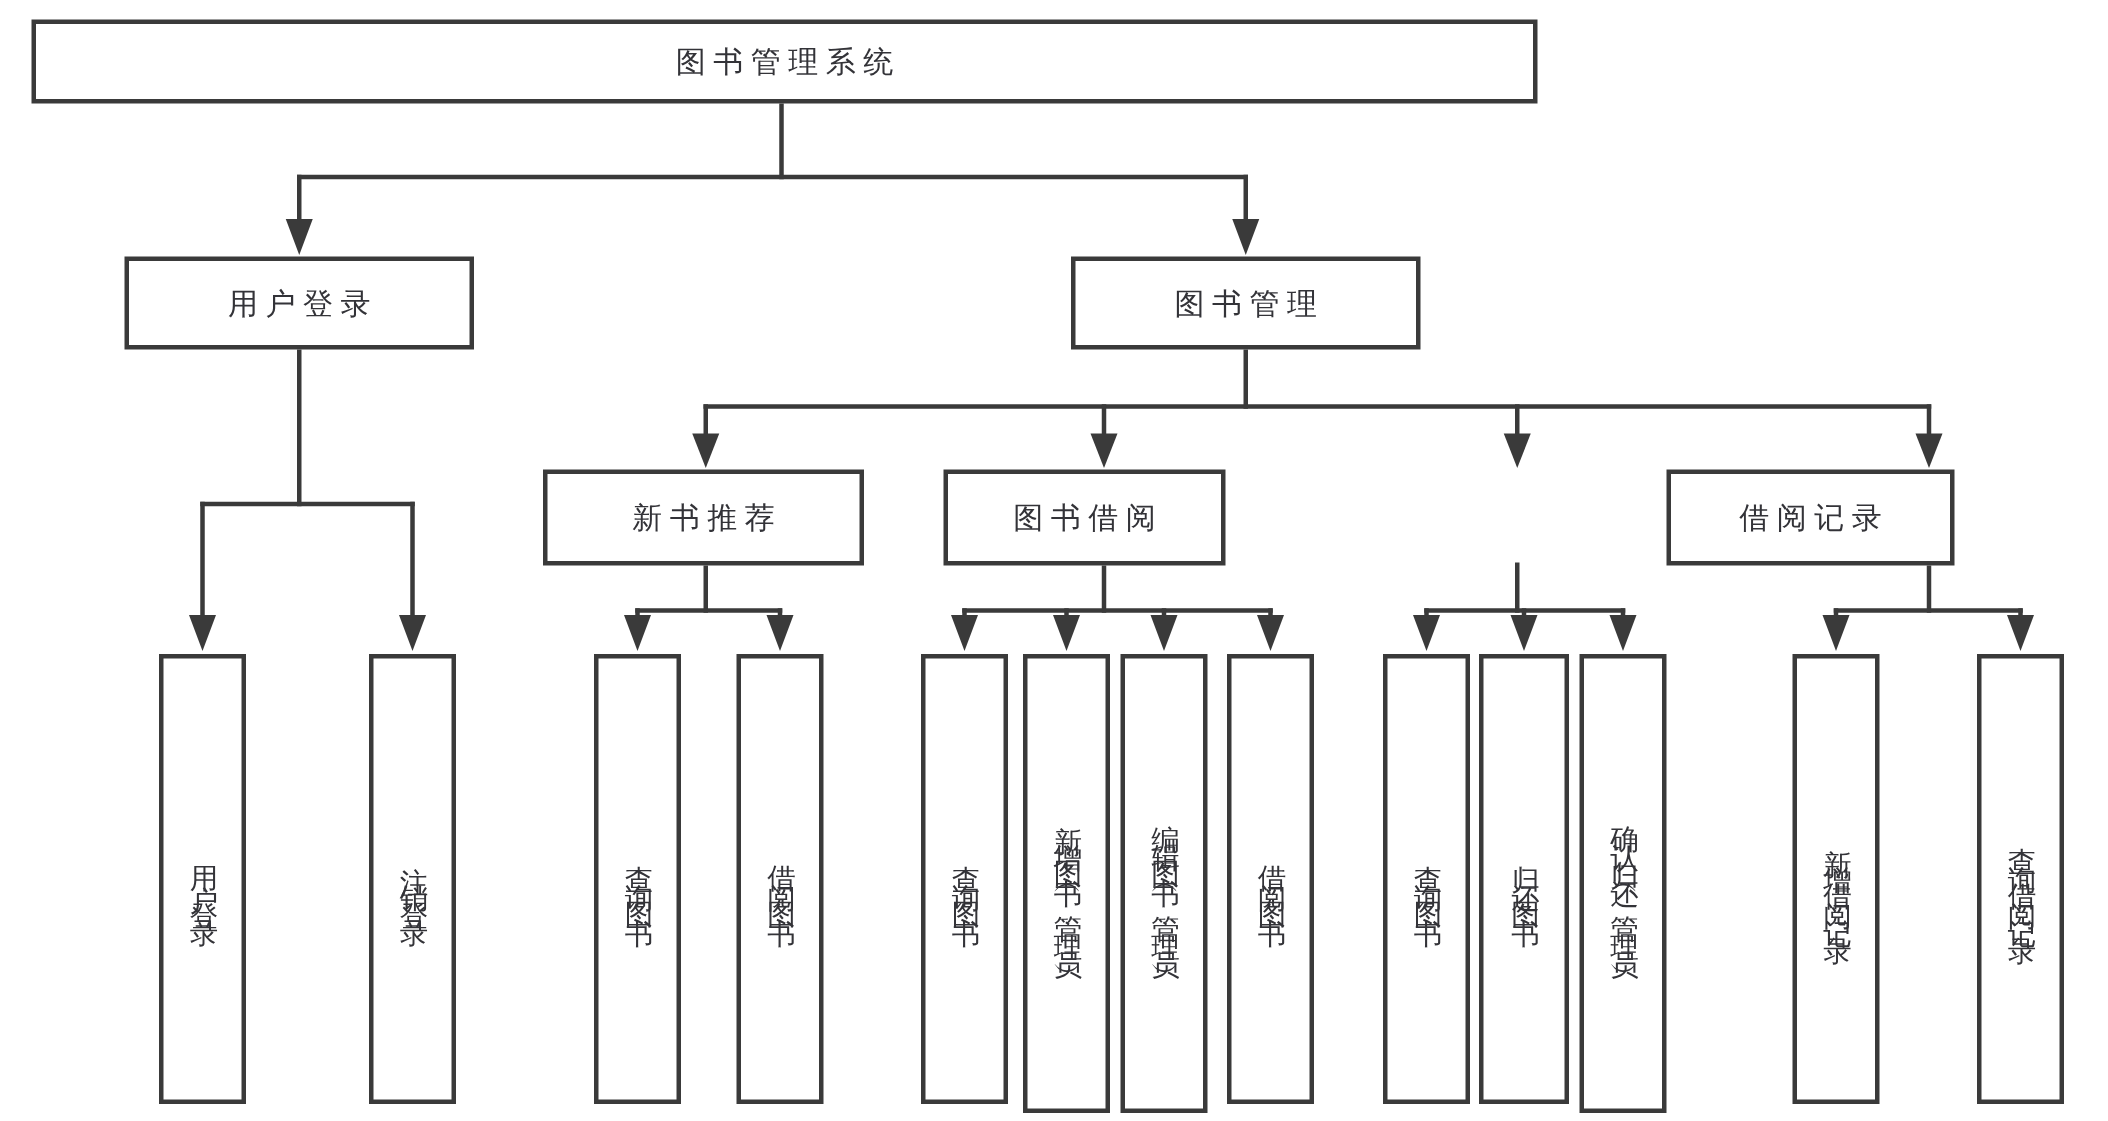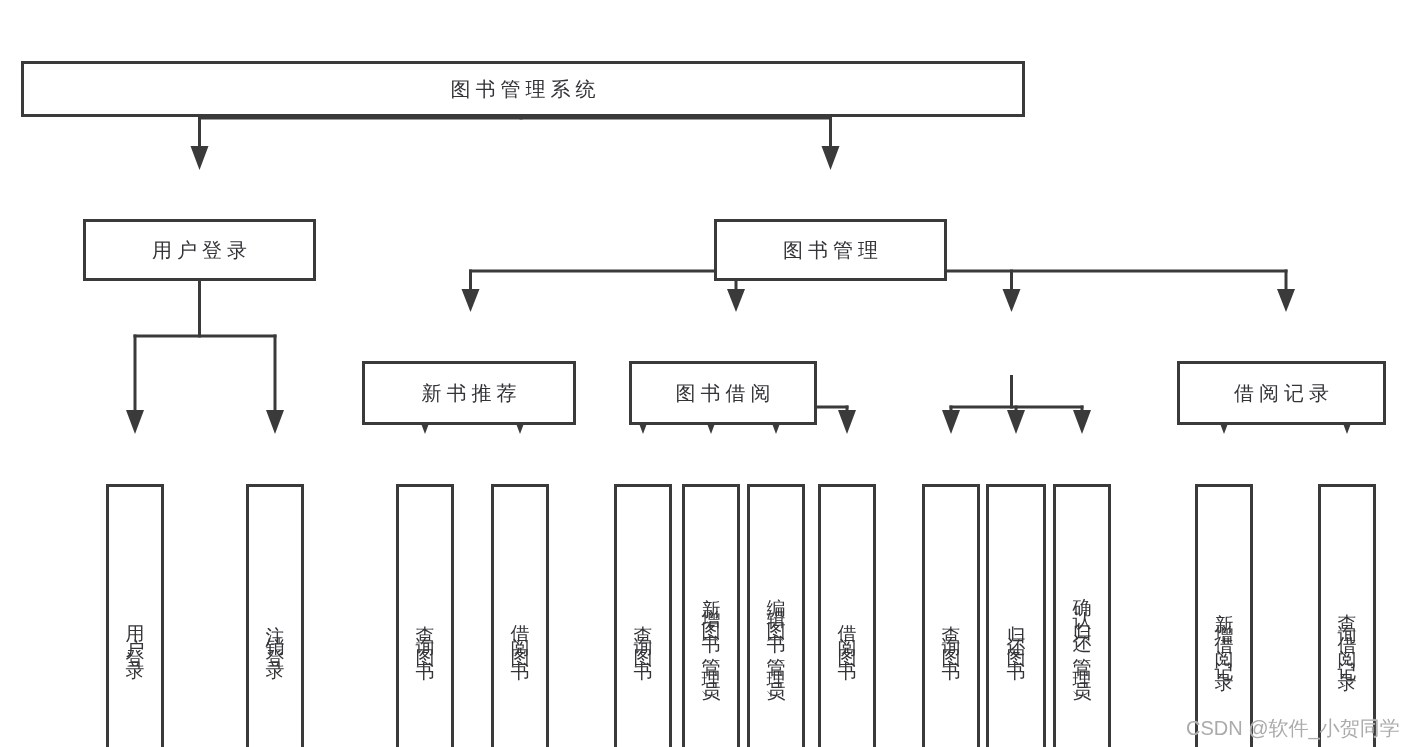--- a/index.html
+++ b/index.html
@@ -16,21 +16,21 @@
     overflow:hidden;
     font-family:"Liberation Sans","DejaVu Sans",sans-serif;
     color:var(--text);
   }
   .wires{position:absolute;left:0;top:0;width:1405px;height:747px;}
   .box{
     position:absolute;
     box-sizing:border-box;
     background:#fff;
     border:3px solid var(--line);
-    display:flex;align-items:center;justify-content:center;margin-top:48px;
+    display:flex;align-items:center;justify-content:center;
   }
   .hbox span{
     font-size:20px;
     letter-spacing:5px;
     text-indent:5px;
     white-space:nowrap;
   }
   .leaf .v{
     writing-mode:vertical-rl;
     font-size:19px;
@@ -134,21 +134,21 @@
   <div class="box hbox" style="left:362px;top:313px;width:214px;height:64px">
     <span>新书推荐</span>
   </div>
 
   <div class="box hbox" style="left:714px;top:171px;width:233px;height:62px">
     <span>图书管理</span>
   </div>
   <div class="box hbox" style="left:629px;top:313px;width:188px;height:64px">
     <span>图书借阅</span>
   </div>
-  <div class="box hbox" style="left:1177px;top:313px;width:209px;height:64px">
+  <div class="box hbox" style="left:1111px;top:313px;width:192px;height:64px">
     <span>借阅记录</span>
   </div>
 
   <div class="box leaf" style="left:106px;top:436px;width:58px;height:300px">
     <span class="v">用户登录</span>
   </div>
   <div class="box leaf" style="left:246px;top:436px;width:58px;height:300px">
     <span class="v">注销登录</span>
   </div>
 
@@ -182,15 +182,14 @@
     <span class="v">确认归还（管理员）</span>
   </div>
 
   <div class="box leaf" style="left:1195px;top:436px;width:58px;height:300px">
     <span class="v">新增借阅记录</span>
   </div>
   <div class="box leaf" style="left:1318px;top:436px;width:58px;height:300px">
     <span class="v">查询借阅记录</span>
   </div>
 
-  <div class="watermark">CSDN @软件_小贺同学</div>
 
 </div>
 
 </body></html>

